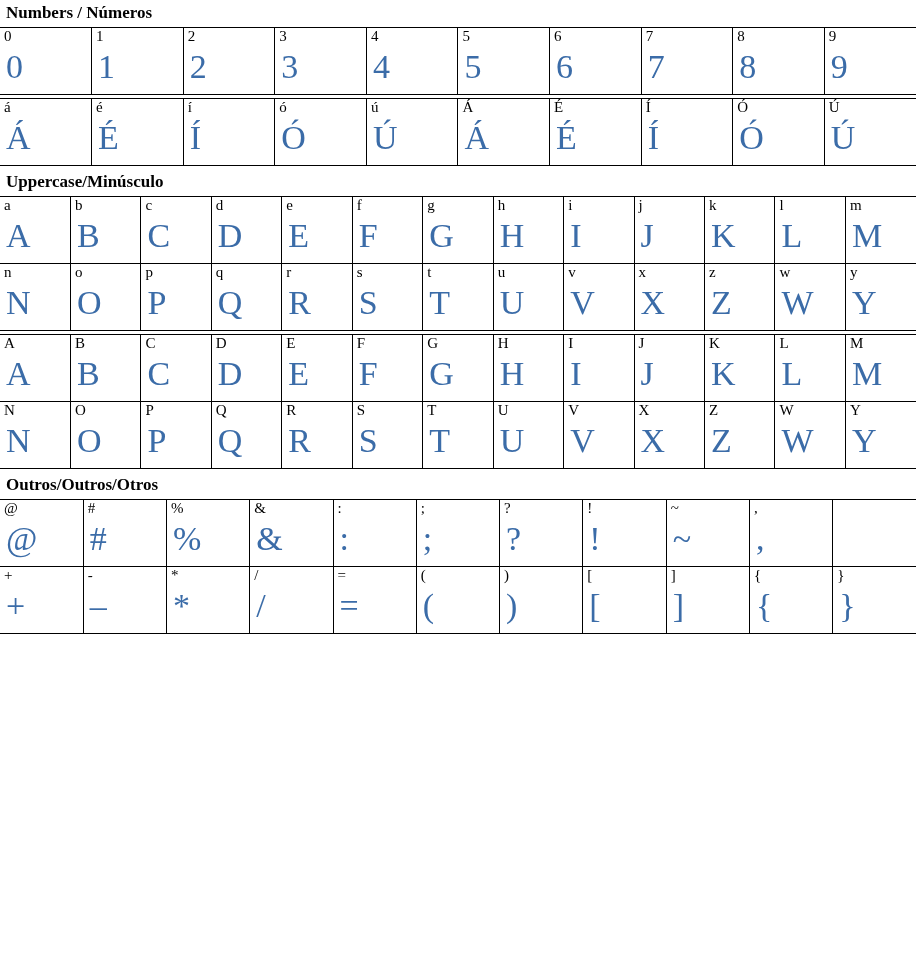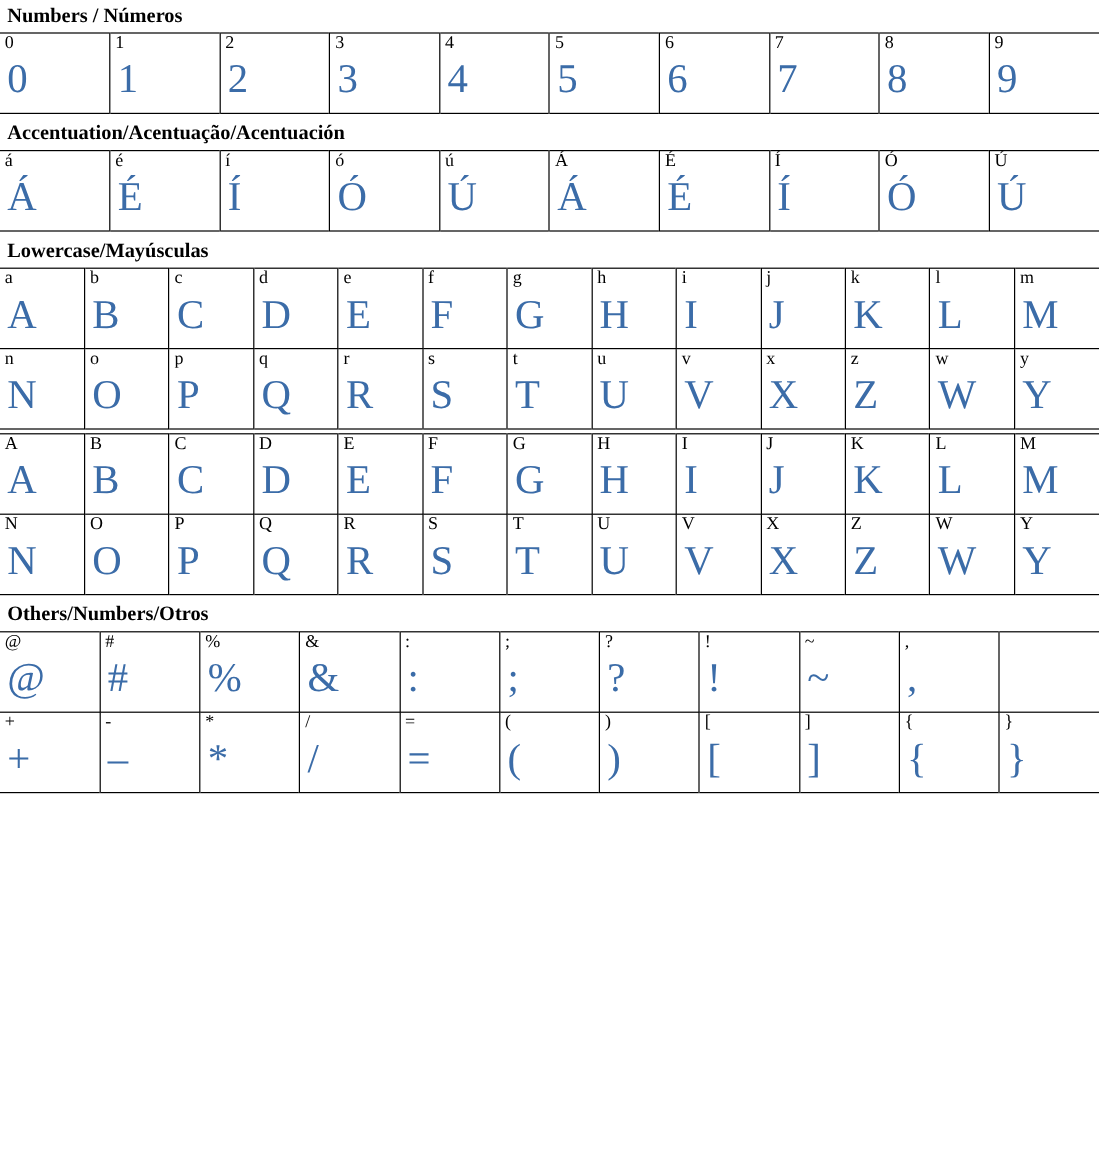--- a/index.html
+++ b/index.html
@@ -161,21 +161,20 @@
             <td>
               <div class="cell-inner">
                 <span class="charlabel">9</span>
                 <span class="charbig">9</span>
               </div>
             </td>
           </tr>
         </tbody>
       </table>
       <div class="spacer"></div>
-      <div class="section-title">Accentuation/Acentuação/Acentuación</div>
       <table class="glyphs">
         <colgroup>
           <col style="width: 10%;">
           <col style="width: 10%;">
           <col style="width: 10%;">
           <col style="width: 10%;">
           <col style="width: 10%;">
           <col style="width: 10%;">
           <col style="width: 10%;">
           <col style="width: 10%;">
@@ -241,21 +240,21 @@
             <td>
               <div class="cell-inner">
                 <span class="charlabel">Ú</span>
                 <span class="charbig">Ú</span>
               </div>
             </td>
           </tr>
         </tbody>
       </table>
       <div class="spacer"></div>
-      <div class="section-title">Lowercase/Mayúsculas</div>
+      <div class="section-title">Uppercase/Minúsculo</div>
       <table class="glyphs">
         <colgroup>
           <col style="width: 7.69231%;">
           <col style="width: 7.69231%;">
           <col style="width: 7.69231%;">
           <col style="width: 7.69231%;">
           <col style="width: 7.69231%;">
           <col style="width: 7.69231%;">
           <col style="width: 7.69231%;">
           <col style="width: 7.69231%;">
@@ -602,21 +601,21 @@
             <td>
               <div class="cell-inner">
                 <span class="charlabel">Y</span>
                 <span class="charbig">Y</span>
               </div>
             </td>
           </tr>
         </tbody>
       </table>
       <div class="spacer"></div>
-      <div class="section-title">Others/Numbers/Otros</div>
+      <div class="section-title">Outros/Outros/Otros</div>
       <table class="glyphs">
         <colgroup>
           <col style="width: 9.09091%;">
           <col style="width: 9.09091%;">
           <col style="width: 9.09091%;">
           <col style="width: 9.09091%;">
           <col style="width: 9.09091%;">
           <col style="width: 9.09091%;">
           <col style="width: 9.09091%;">
           <col style="width: 9.09091%;">

